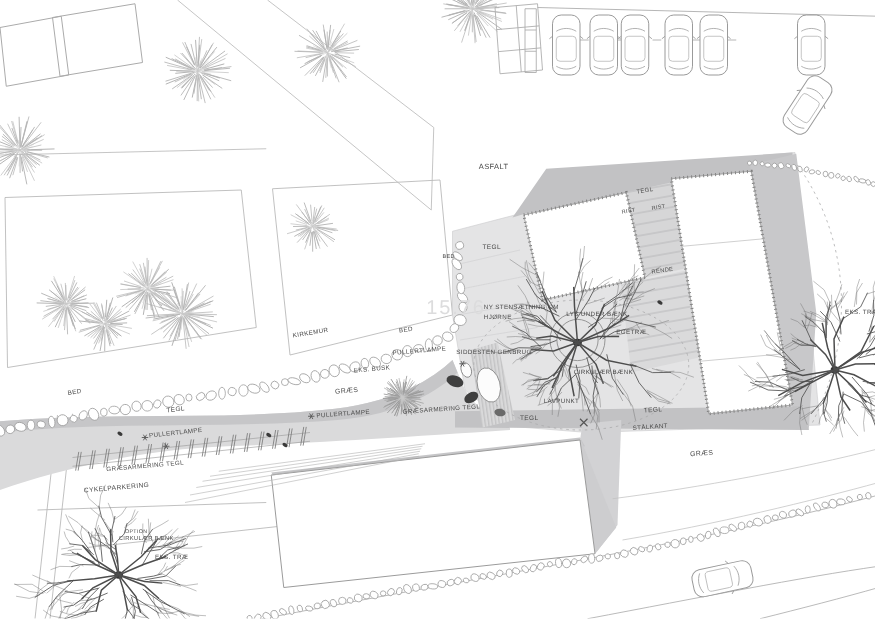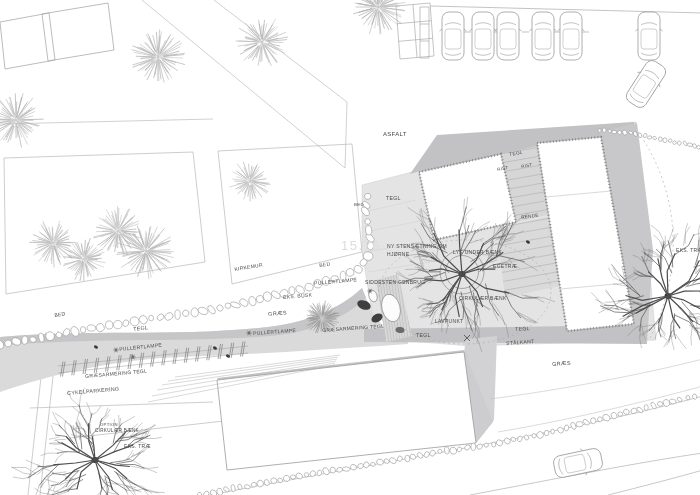--- a/index.html
+++ b/index.html
@@ -1720,21 +1720,21 @@
           <path d="M123.3,436.3 L119.6,426.3 L120.6,417.9" stroke="#707070" stroke-width="0.36300000000000004"></path>
           <path d="M127.3,447.4 L142.5,438.9 L150.4,435.1" stroke="#4d4d4d" stroke-width="0.66"></path>
           <path d="M145.8,437.6 L150.5,429.0 L154.8,424.1" stroke="#707070" stroke-width="0.36300000000000004"></path>
           <path d="M139.6,440.9 L145.4,435.0 L147.4,430.2" stroke="#707070" stroke-width="0.36300000000000004"></path>
           <path d="M144.2,438.5 L155.2,438.5 L161.8,437.2" stroke="#707070" stroke-width="0.36300000000000004"></path>
         </g>
       </g>
 </svg>
 
 <div id="labels-layer">
-  <div class="watermark" id="watermark" style="left: 341px; top: 238px; font-size: 13px; color: rgb(220, 220, 221);">15.76</div>
+  <div class="watermark" id="watermark" style="left: 341px; top: 238px; font-size: 16px; color: rgb(220, 220, 221);">15.76</div>
 <div class="plan-label" style="left: 383px; top: 131px; font-size: 6px; transform: rotate(0deg);">ASFALT</div>
       <div class="plan-label" style="left: 509px; top: 153px; font-size: 4.8px; transform: rotate(-10deg);">TEGL</div>
       <div class="plan-label" style="left: 497px; top: 168px; font-size: 4.4px; transform: rotate(-10deg);">RIST</div>
       <div class="plan-label" style="left: 521px; top: 165px; font-size: 4.4px; transform: rotate(-10deg);">RIST</div>
       <div class="plan-label" style="left: 386px; top: 196px; font-size: 5.2px; transform: rotate(0deg);">TEGL</div>
       <div class="plan-label" style="left: 354px; top: 203px; font-size: 4.4px; transform: rotate(0deg);">BED</div>
       <div class="plan-label" style="left: 521px; top: 216px; font-size: 4.6px; transform: rotate(-8deg);">RENDE</div>
       <div class="plan-label" style="left: 387px; top: 244px; font-size: 5px; transform: rotate(0deg);">NY STENSÆTNING OM</div>
       <div class="plan-label" style="left: 387px; top: 252px; font-size: 5px; transform: rotate(0deg);">HJØRNE</div>
       <div class="plan-label" style="left: 453px; top: 250px; font-size: 5px; transform: rotate(0deg);">LYS UNDER BÆNK</div>

